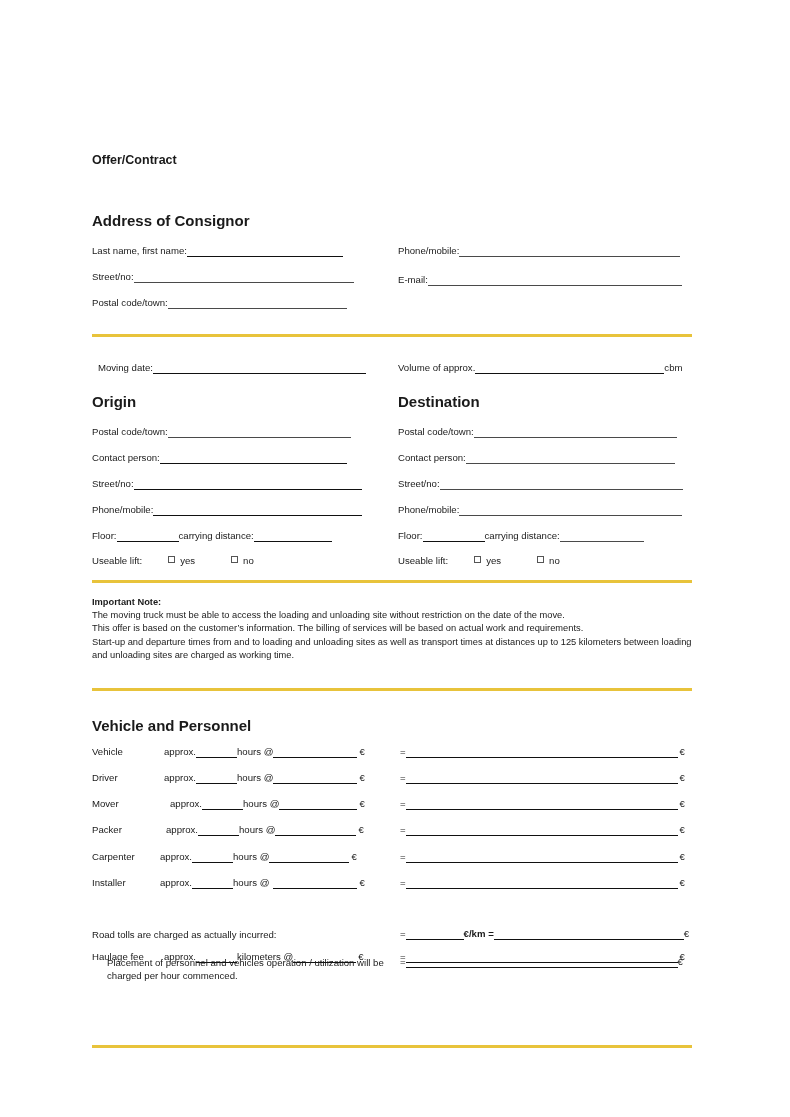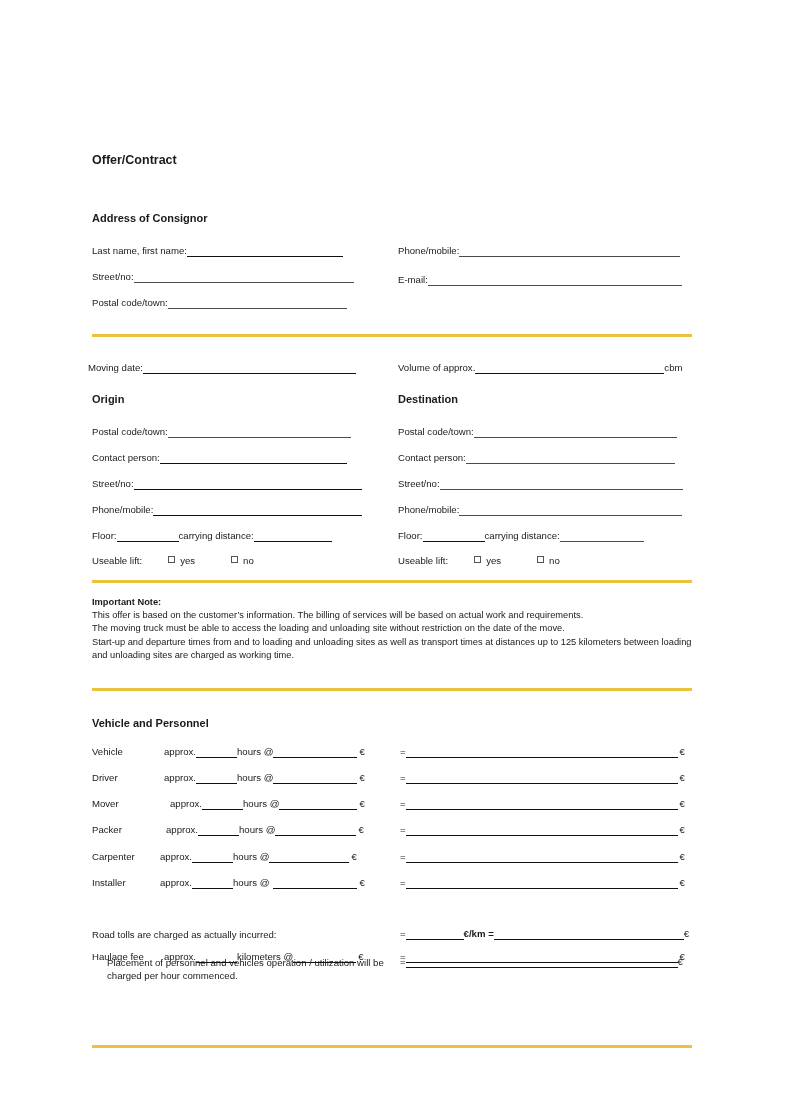--- a/index.html
+++ b/index.html
@@ -37,21 +37,21 @@
     position: absolute;
     left: 92px;
     top: 153px;
     font-size: 12.5px;
     font-weight: bold;
     color: #1a1a1a;
     white-space: nowrap;
   }
   .section-heading {
     position: absolute;
-    font-size: 11px;
+    font-size: 15px;
     font-weight: bold;
     color: #1a1a1a;
     white-space: nowrap;
   }
 
   
   .rule {
     position: absolute;
     left: 92px;
     width: 600px;
@@ -187,21 +187,21 @@
     <span class="blank" style="width:221px;"></span>
   </div>
 
   <div class="field" style="left:398px; top:274px;">
     <span class="lbl">E-mail: </span>
     <span class="blank" style="width:254px;"></span>
   </div>
 
   <div class="rule" style="top:334px;"></div>
 
-  <div class="field" style="left:88px; top:362px;">
+  <div class="field" style="left:98px; top:362px;">
     <span class="lbl">Moving date:</span>
     <span class="blank thick" style="width:213px;"></span>
   </div>
 
   <div class="field" style="left:398px; top:362px;">
     <span class="lbl">Volume of approx.</span>
     <span class="blank thick" style="width:189px;"></span>
     <span class="suffix">cbm</span>
   </div>
 
@@ -273,22 +273,22 @@
     <span class="opt">
       <span class="cbox"></span>
       <span>no</span>
     </span>
   </div>
 
   <div class="rule" style="top:580px;"></div>
 
   <div class="note-block">
     <p class="note-title">Important Note:</p>
+    <p>The moving truck must be able to access the loading and unloading site without restriction on the date of the move.</p>
     <p>This offer is based on the customer’s information. The billing of services will be based on actual work and requirements.</p>
-    <p>The moving truck must be able to access the loading and unloading site without restriction on the date of the move.</p>
     <p>Start-up and departure times from and to loading and unloading sites as well as transport times at distances up to 125 kilometers between loading and unloading sites are charged as working time.</p>
   </div>
 
   <div class="rule" style="top:688px;"></div>
 
   <div class="section-heading" style="left:92px; top:717px;">Vehicle and Personnel</div>
 
   <div class="vp-row" style="top:744px;">
     <span class="cell name">Vehicle</span>
     <span class="cell approx" style="left:72px;">

